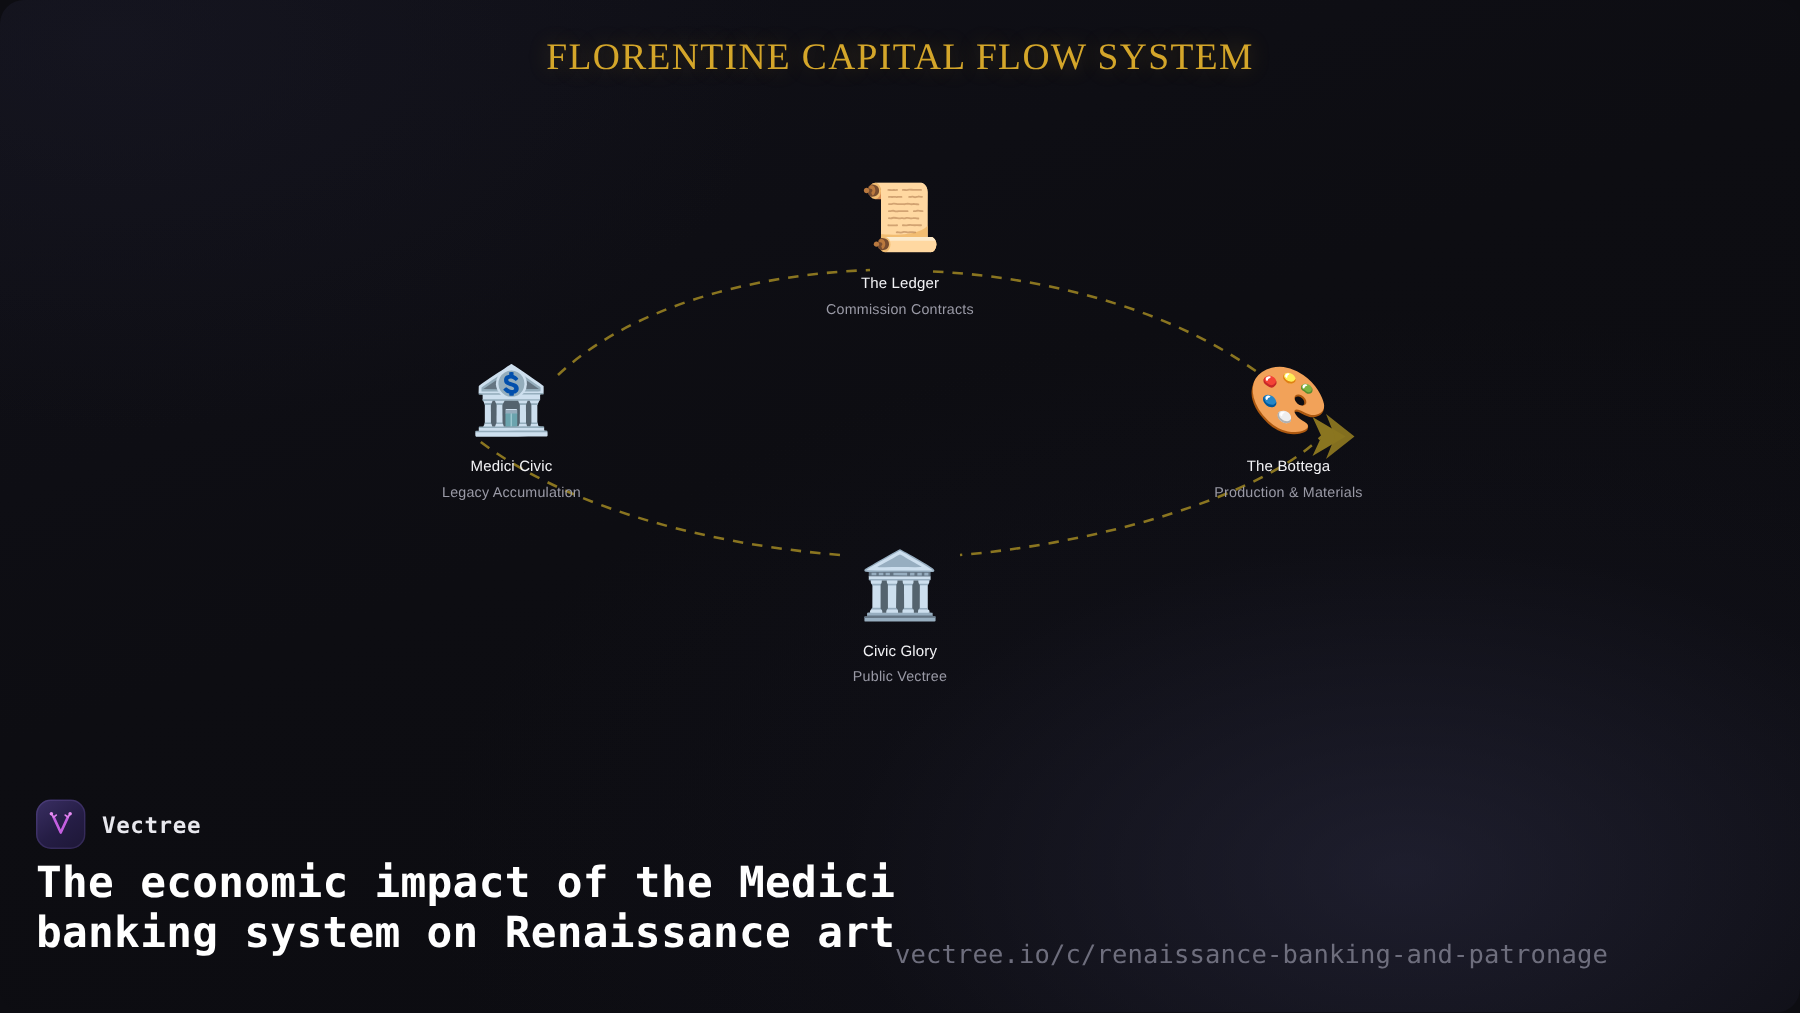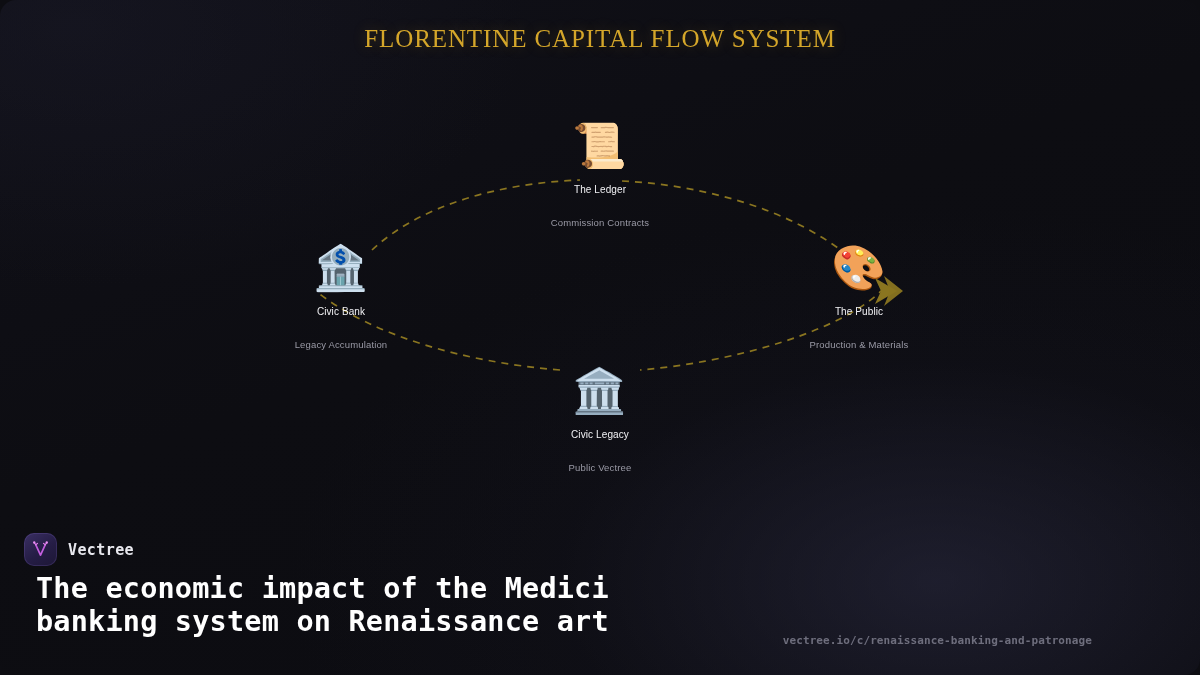--- a/index.html
+++ b/index.html
@@ -77,21 +77,21 @@
   }
   .node-label {
     display: block;
     margin-top: 10px;
     font-size: 10px;
     color: #f2f2f5;
     letter-spacing: 0.1px;
   }
   .node-sub {
     display: block;
-    margin-top: 22px;
+    margin-top: 6px;
     font-size: 9.5px;
     color: #9a9aa6;
     letter-spacing: 0.15px;
   }
 
   
   #footer {
     position: absolute;
     left: 0;
     bottom: 0;
@@ -130,31 +130,29 @@
     left: 24px;
     top: 42px;
     width: 760px;
     font-family: "DejaVu Sans Mono", "Liberation Mono", monospace;
     font-weight: bold;
     font-size: 28.5px;
     line-height: 33px;
     color: #ffffff;
     letter-spacing: 0.2px;
     white-space: pre-line;
-    margin-left: 12px;
   }
   #url {
     position: absolute;
-    right: 8px;
+    right: 28px;
     bottom: 28px;
     font-family: "DejaVu Sans Mono", "Liberation Mono", monospace;
-    font-size: 11px;
+    font-size: 17px;
     color: #6e6e7d;
     letter-spacing: 0.1px;
-    font-weight: bold;
   }
 </style>
 </head>
 <body>
 
 <div id="canvas">
 
   <div id="title">FLORENTINE CAPITAL FLOW SYSTEM</div>
 
   <div id="graph">
@@ -173,33 +171,33 @@
     </svg>
 
     <div class="node" style="left:600px; top:118px;">
       <span class="node-icon">📜</span>
       <span class="node-label">The Ledger</span>
       <span class="node-sub">Commission Contracts</span>
     </div>
 
     <div class="node" style="left:341px; top:240px;">
       <span class="node-icon">🏦</span>
-      <span class="node-label">Civic Bank</span>
+      <span class="node-label">Medici Civic</span>
       <span class="node-sub">Legacy Accumulation</span>
     </div>
 
     <div class="node" style="left:859px; top:240px;">
       <span class="node-icon">🎨</span>
-      <span class="node-label">The Public</span>
+      <span class="node-label">The Bottega</span>
       <span class="node-sub">Production &amp; Materials</span>
     </div>
 
     <div class="node" style="left:600px; top:363px;">
       <span class="node-icon">🏛️</span>
-      <span class="node-label">Civic Legacy</span>
+      <span class="node-label">Civic Glory</span>
       <span class="node-sub">Public Vectree</span>
     </div>
 
   </div>
 
   <div id="footer">
 
     <div id="brand">
       <div id="brand-mark">
         <svg width="19" height="19" viewBox="0 0 24 24" xmlns="http://www.w3.org/2000/svg">

